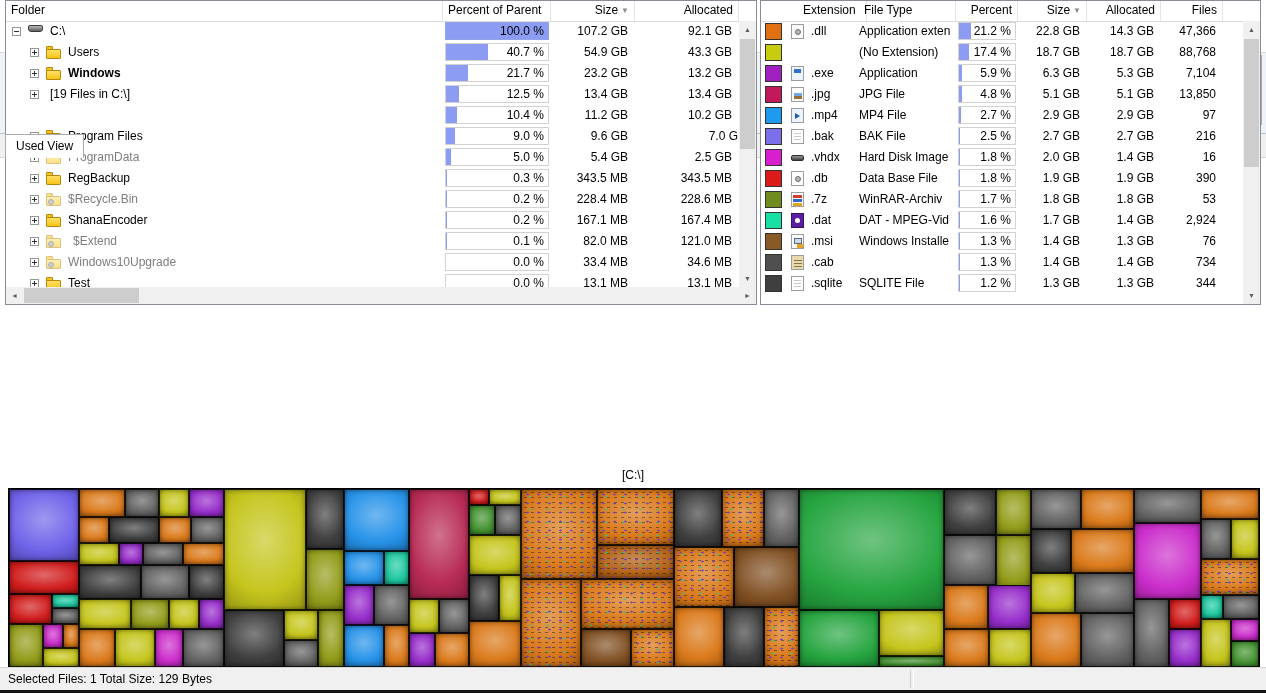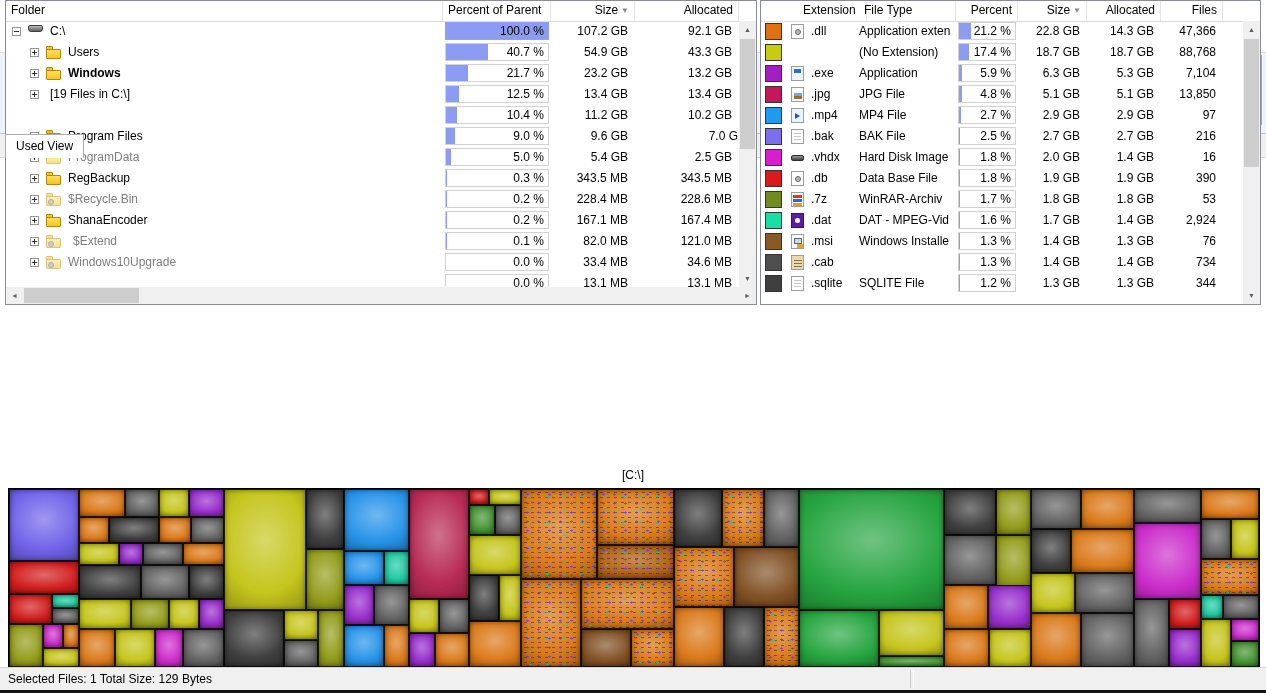--- a/index.html
+++ b/index.html
@@ -474,20 +474,31 @@
           <div class="cell" style="left: 437px; width: 108px;">
             <div class="pbox" style="left: 2px; width: 104px;">
               <div class="bar" style="width: 0px;"></div>
               <span class="pt">0.0 %</span>
             </div>
           </div>
           <div class="cell num" style="left: 545px; width: 84px;">33.4 MB</div>
           <div class="cell num" style="left: 629px; width: 104px;">34.6 MB</div>
         </div>
         <div class="trow">
+          <div class="cell" style="left: 0px; width: 437px;">
+            <div class="expander plus" style="left: 24px;">
+              <i></i>
+              <b></b>
+            </div>
+            <div class="ticon folder" style="left: 40px;">
+              <div class="ft"></div>
+              <div class="fb"></div>
+            </div>
+            <span class="fname" style="left: 62px;">Test</span>
+          </div>
           <div class="cell" style="left: 437px; width: 108px;">
             <div class="pbox" style="left: 2px; width: 104px;">
               <div class="bar" style="width: 0px;"></div>
               <span class="pt">0.0 %</span>
             </div>
           </div>
           <div class="cell num" style="left: 545px; width: 84px;">13.1 MB</div>
           <div class="cell num" style="left: 629px; width: 104px;">13.1 MB</div>
         </div>
       </div>

